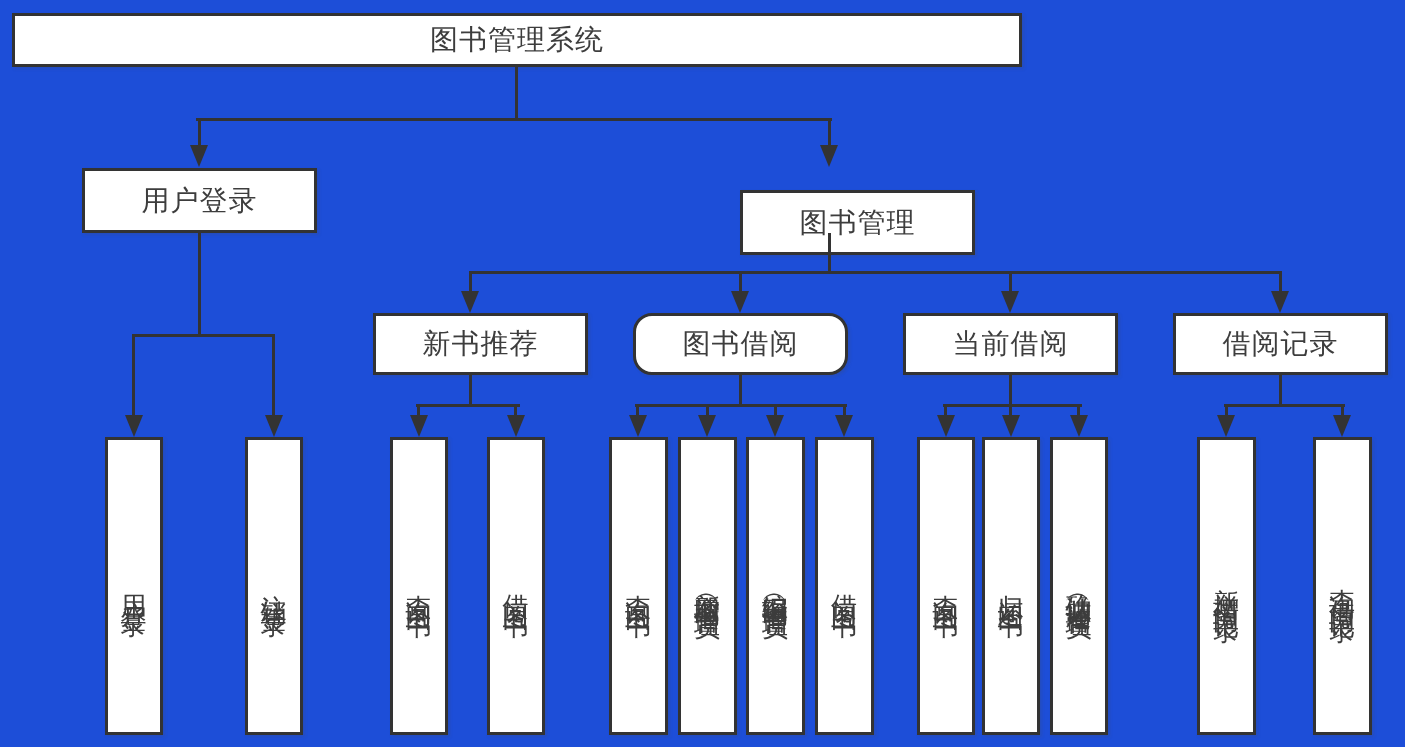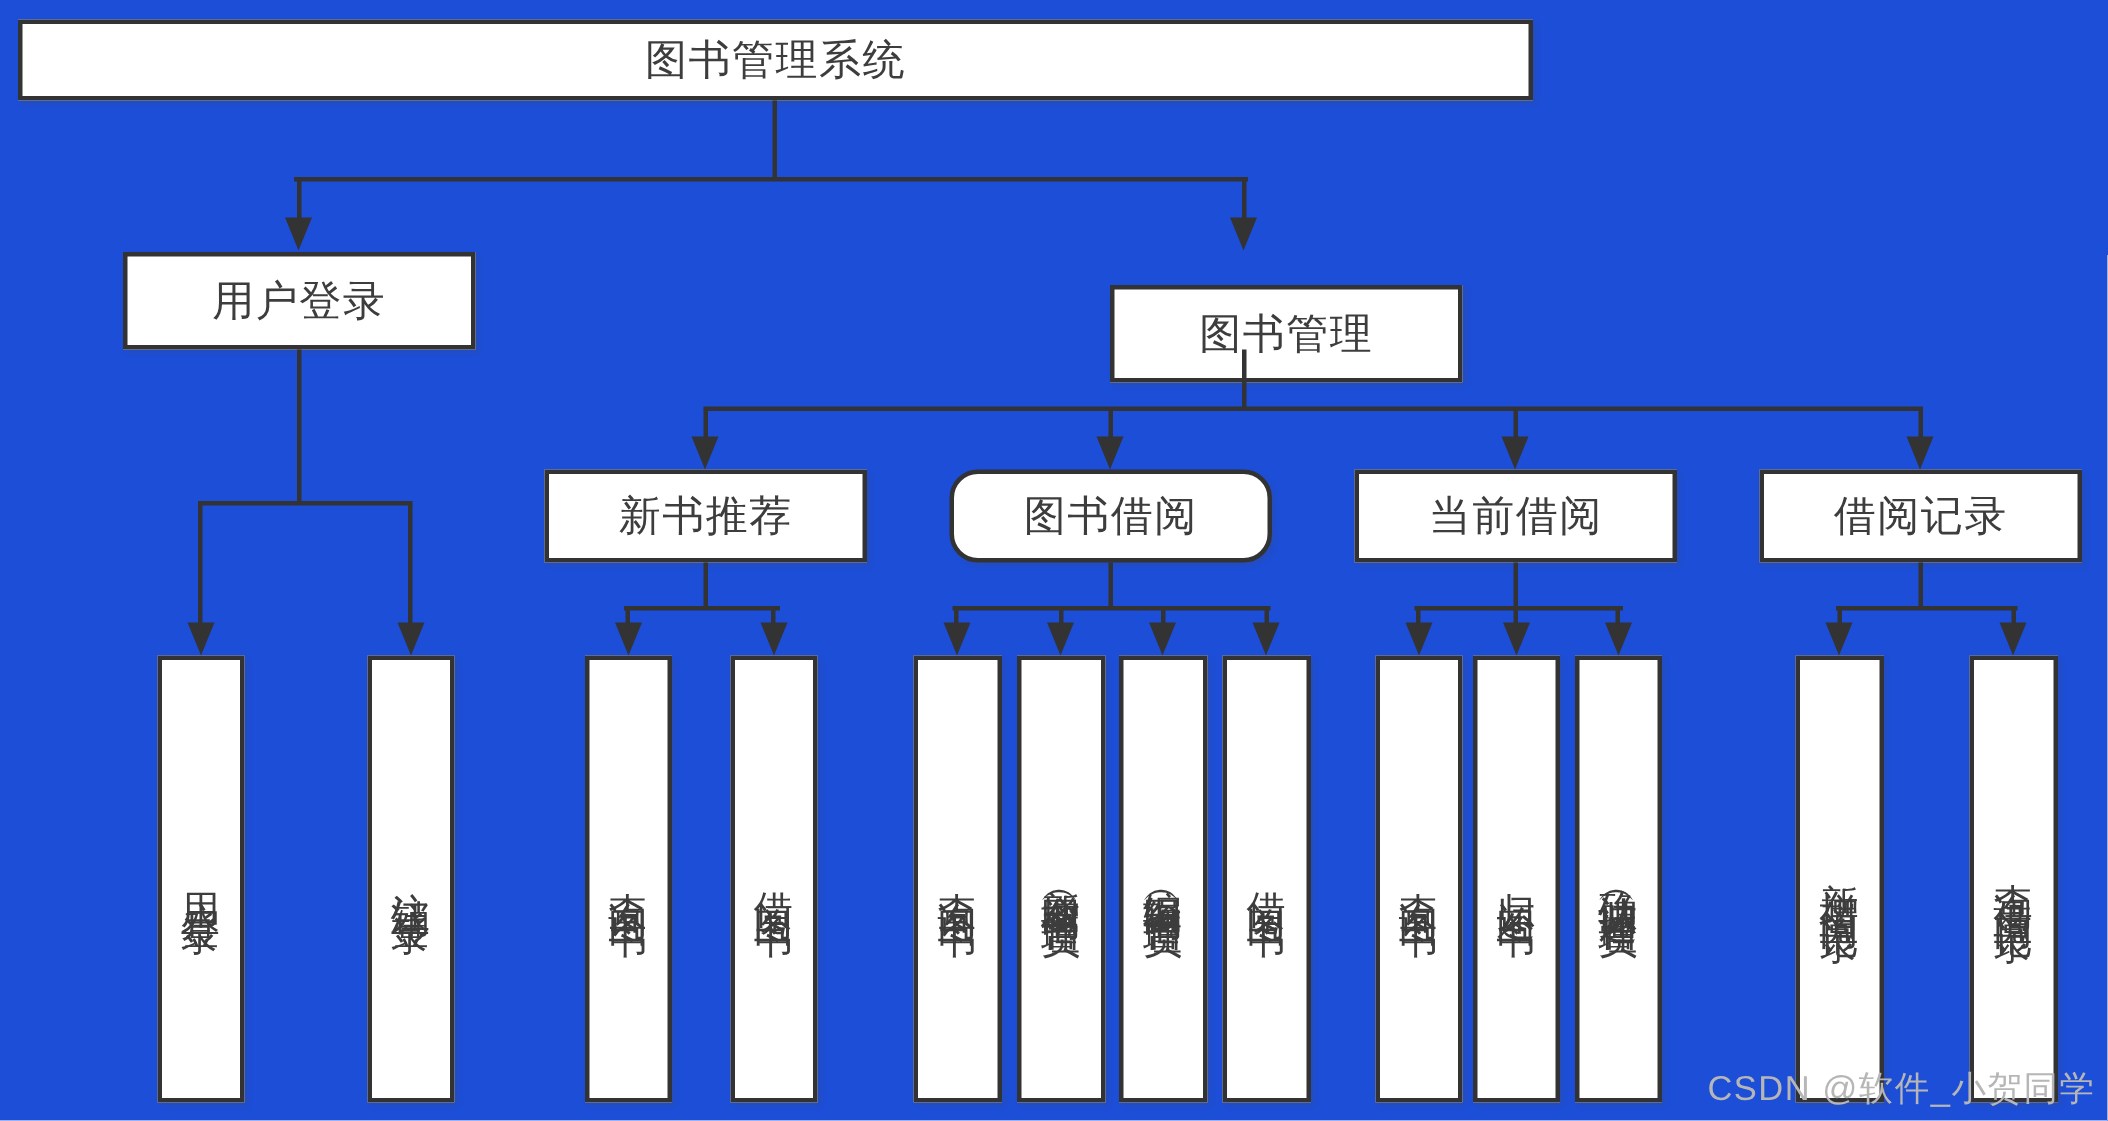--- a/index.html
+++ b/index.html
@@ -37,21 +37,21 @@
     <span class="h-label">图书管理系统</span>
   </div>
 
   <div class="box" style="left:82px;top:168px;width:235px;height:65px;">
     <span class="h-label">用户登录</span>
   </div>
   <div class="box" style="left:740px;top:168px;width:235px;height:65px;margin-top:22px;">
     <span class="h-label">图书管理</span>
   </div>
 
-  <div class="box" style="left:363px;top:313px;width:215px;height:62px;">
+  <div class="box" style="left:373px;top:313px;width:215px;height:62px;">
     <span class="h-label">新书推荐</span>
   </div>
   <div class="box" style="left:633px;top:313px;width:215px;height:62px;border-radius:19px;">
     <span class="h-label">图书借阅</span>
   </div>
   <div class="box" style="left:903px;top:313px;width:215px;height:62px;">
     <span class="h-label">当前借阅</span>
   </div>
   <div class="box" style="left:1173px;top:313px;width:215px;height:62px;">
     <span class="h-label">借阅记录</span>
@@ -153,15 +153,14 @@
   <div class="line" style="left:1077px;top:406px;width:3px;height:10px;"></div>
   <div class="arrow" style="left:1070px;top:415px;"></div>
 
   <div class="line" style="left:1279px;top:375px;width:3px;height:31px;"></div>
   <div class="line" style="left:1224px;top:404px;width:121px;height:3px;"></div>
   <div class="line" style="left:1225px;top:406px;width:3px;height:10px;"></div>
   <div class="arrow" style="left:1217px;top:415px;"></div>
   <div class="line" style="left:1341px;top:406px;width:3px;height:10px;"></div>
   <div class="arrow" style="left:1333px;top:415px;"></div>
 
-  <div class="watermark">CSDN @软件_小贺同学</div>
 
 </div>
 
 </body></html>

